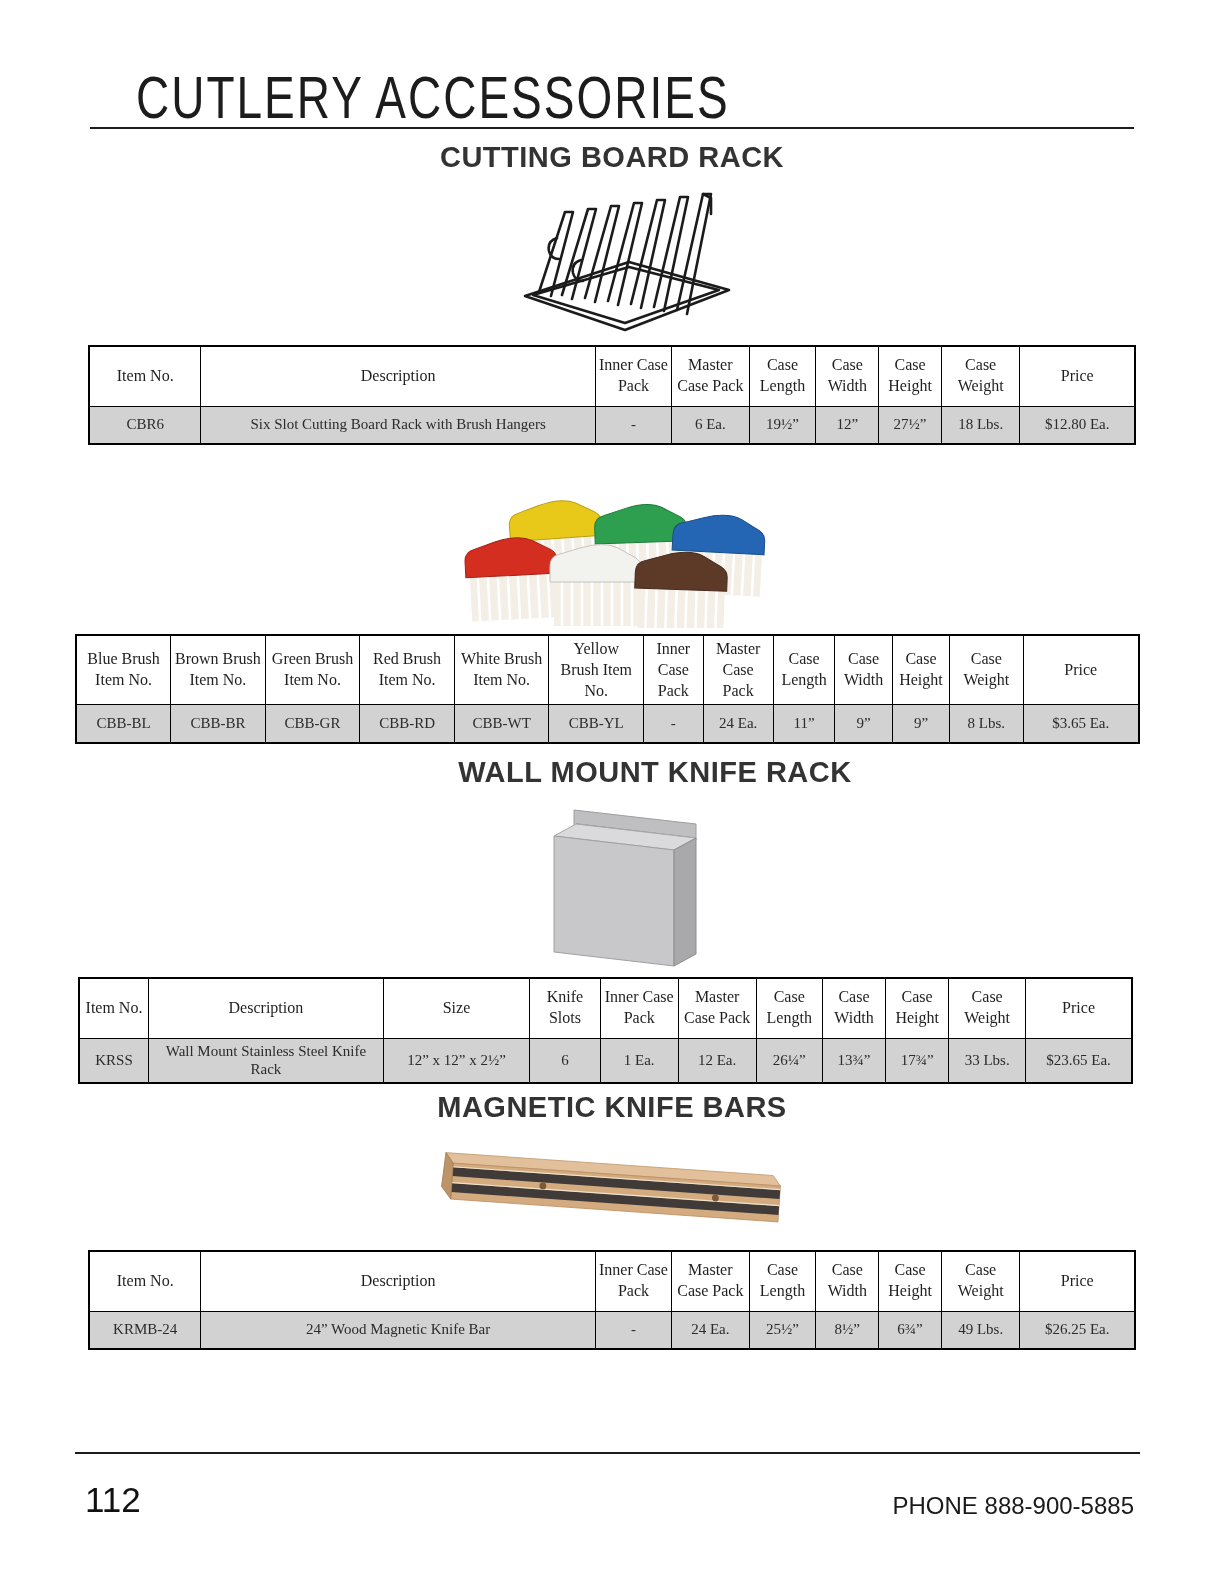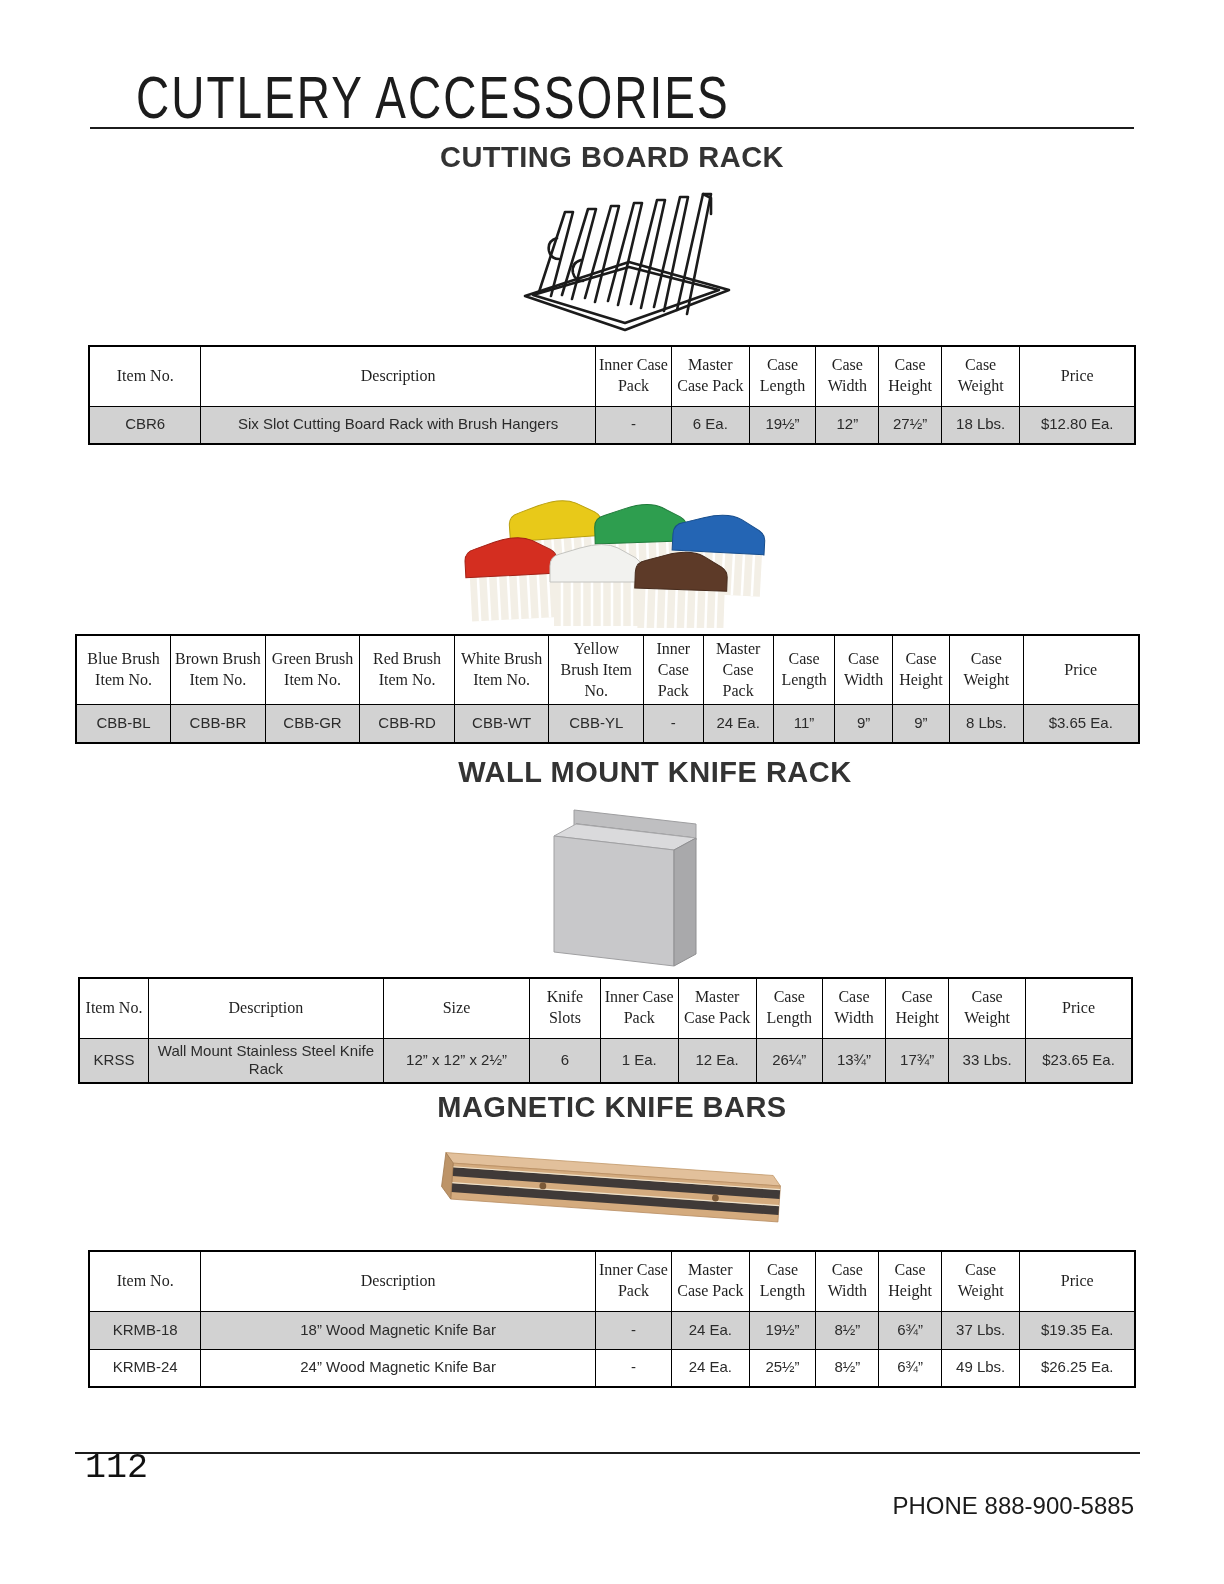--- a/index.html
+++ b/index.html
@@ -56,33 +56,33 @@
     overflow: hidden;
   }
   table.spec-table th {
     background: #ffffff;
     font-family: "Liberation Serif", serif;
     font-weight: normal; font-size: 16px; line-height: 1.3;
     height: 60px; color: #1f1f1f;
   }
   table.spec-table td {
     background: #d2d2d2;
-    font-family: Liberation Sans, sans-serif;
+    font-family: Liberation Serif, serif;
     font-size: 15px; line-height: 1.25;
     height: 38px; color: #2b2b2b;
   }
   table.spec-table tbody tr:nth-child(even) td { background: #ffffff; }
 
   .bottom-rule {
     position: absolute; left: 75px; top: 1452px; width: 1065px; height: 2px;
     background: #1c1c1c;
   }
   .page-number {
-    position: absolute; left: 85px; top: 1448px;
-    font-family: Liberation Mono, monospace;
+    position: absolute; left: 85px; top: 1480px;
+    font-family: Liberation Sans, sans-serif;
     font-size: 35px; color: #111111;
   }
   .phone {
     position: absolute; right: 90px; top: 1492px;
     font-size: 24px; letter-spacing: 0px; color: #1a1a1a;
   }
 </style>
 </head>
 <body>
 
@@ -330,31 +330,20 @@
           <th>Master Case Pack</th>
           <th>Case Length</th>
           <th>Case Width</th>
           <th>Case Height</th>
           <th>Case Weight</th>
           <th>Price</th>
         </tr>
       </thead>
       <tbody>
         <tr>
-          <td>KRMB-18</td>
-          <td>18” Wood Magnetic Knife Bar</td>
-          <td>-</td>
-          <td>24 Ea.</td>
-          <td>19½”</td>
-          <td>8½”</td>
-          <td>6¾”</td>
-          <td>37 Lbs.</td>
-          <td>$19.35 Ea.</td>
-        </tr>
-        <tr>
           <td>KRMB-24</td>
           <td>24” Wood Magnetic Knife Bar</td>
           <td>-</td>
           <td>24 Ea.</td>
           <td>25½”</td>
           <td>8½”</td>
           <td>6¾”</td>
           <td>49 Lbs.</td>
           <td>$26.25 Ea.</td>
         </tr>

